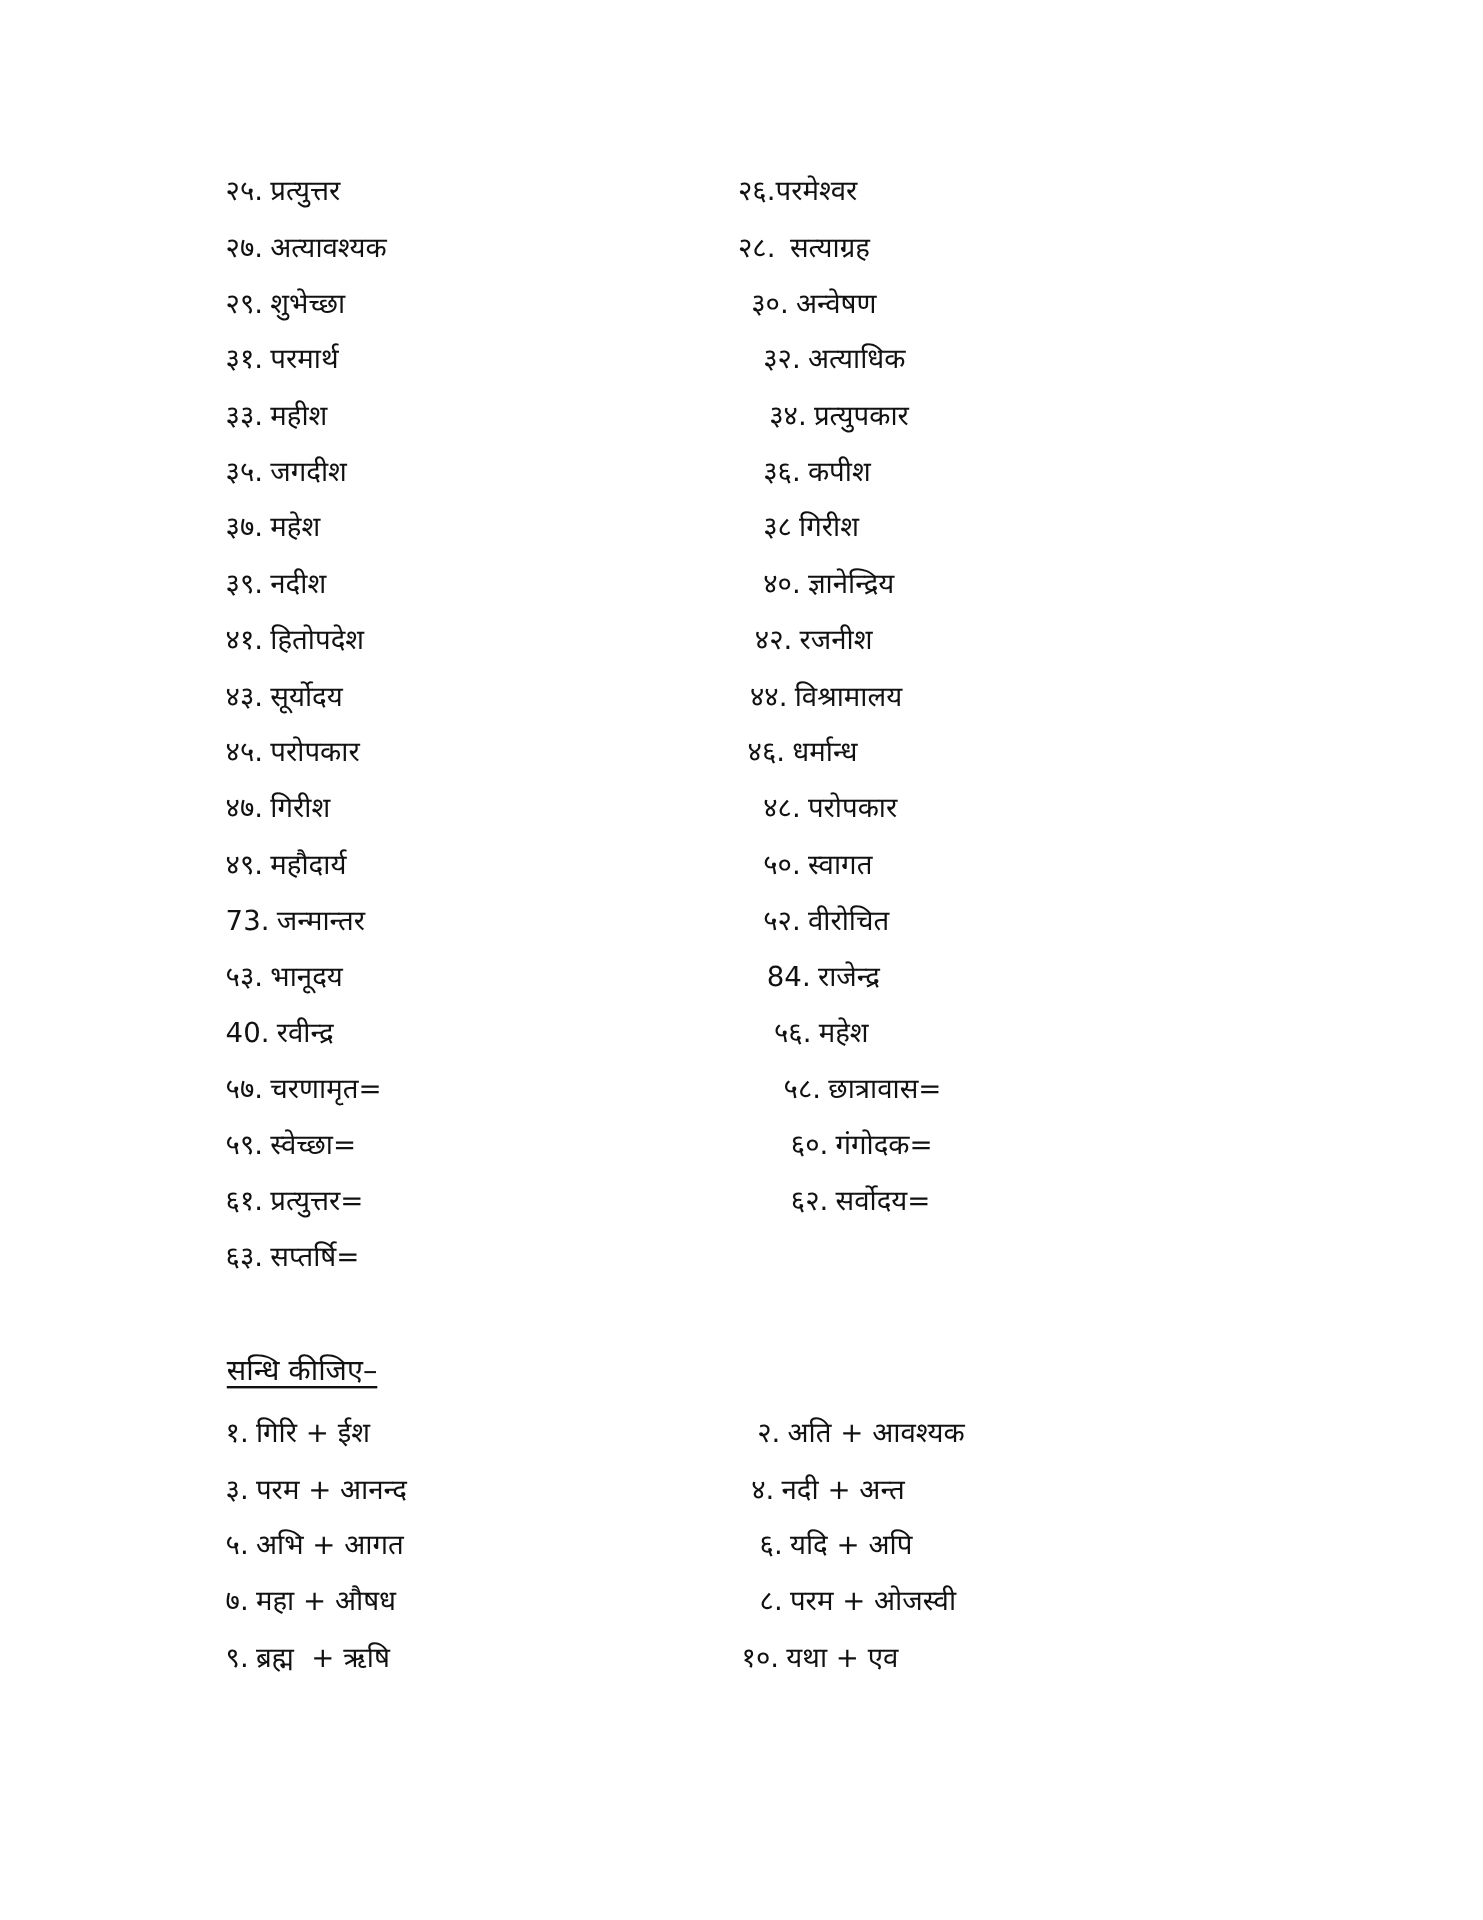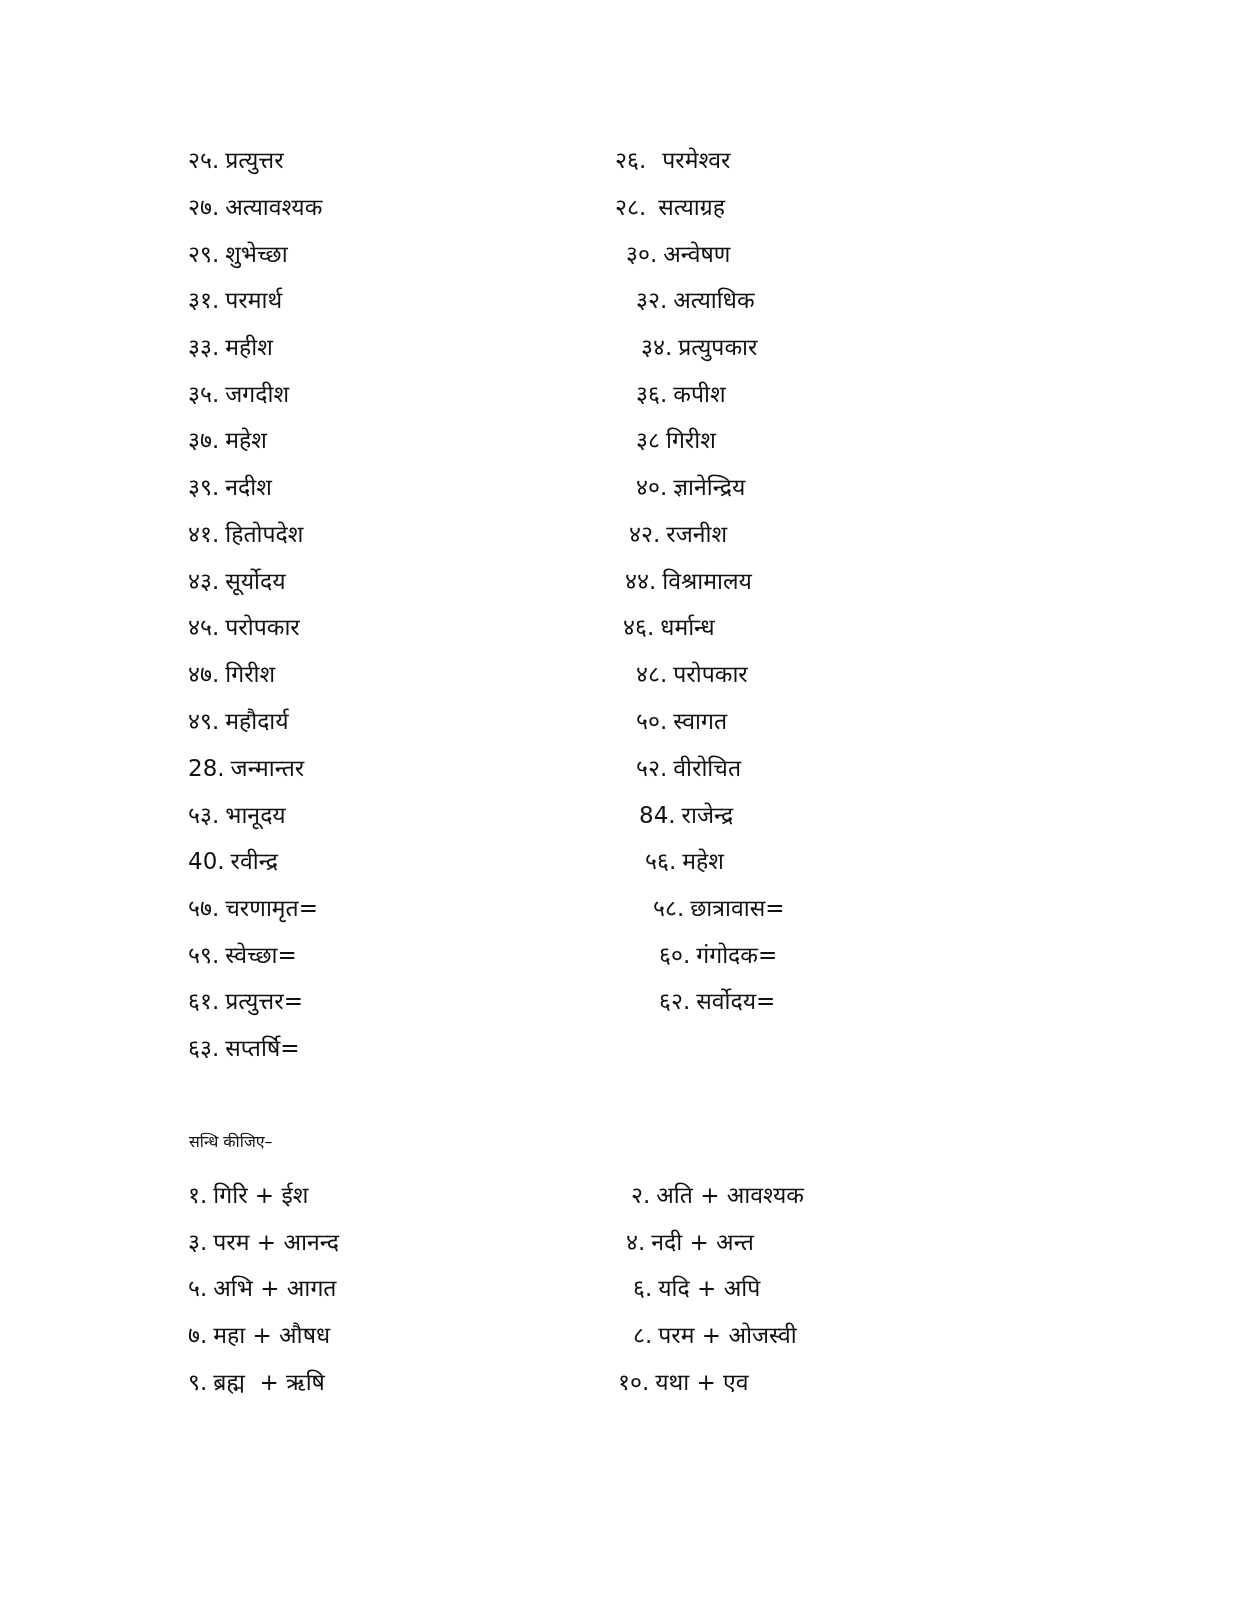--- a/index.html
+++ b/index.html
@@ -25,22 +25,23 @@
       font-size: 23px;
       line-height: 30px;
       white-space: nowrap;
       letter-spacing: 0px;
     }
     .num { margin-right: 6px; }
     .heading {
       position: absolute;
       left: 177px;
       top: 1126px;
-      font-size: 16px;
+      font-size: 24px;
       line-height: 32px;
+      text-decoration: underline;
       text-underline-offset: 5px;
       text-decoration-thickness: 2px;
       white-space: nowrap;
     }
   </style>
 </head>
 <body>
 
 <div class="page">
 
@@ -50,29 +51,29 @@
   <div class="item" style="left:176px;top:285px"><span class="num">३१.</span><span>परमार्थ</span></div>
   <div class="item" style="left:176px;top:332px"><span class="num">३३.</span><span>महीश</span></div>
   <div class="item" style="left:176px;top:379px"><span class="num">३५.</span><span>जगदीश</span></div>
   <div class="item" style="left:176px;top:425px"><span class="num">३७.</span><span>महेश</span></div>
   <div class="item" style="left:176px;top:472px"><span class="num">३९.</span><span>नदीश</span></div>
   <div class="item" style="left:176px;top:519px"><span class="num">४१.</span><span>हितोपदेश</span></div>
   <div class="item" style="left:176px;top:566px"><span class="num">४३.</span><span>सूर्योदय</span></div>
   <div class="item" style="left:176px;top:612px"><span class="num">४५.</span><span>परोपकार</span></div>
   <div class="item" style="left:176px;top:659px"><span class="num">४७.</span><span>गिरीश</span></div>
   <div class="item" style="left:176px;top:706px"><span class="num">४९.</span><span>महौदार्य</span></div>
-  <div class="item" style="left:176px;top:753px"><span class="num">28.</span><span>जन्मान्तर</span></div>
+  <div class="item" style="left:176px;top:753px"><span class="num">73.</span><span>जन्मान्तर</span></div>
   <div class="item" style="left:176px;top:800px"><span class="num">५३.</span><span>भानूदय</span></div>
   <div class="item" style="left:176px;top:846px"><span class="num">40.</span><span>रवीन्द्र</span></div>
   <div class="item" style="left:176px;top:893px"><span class="num">५७.</span><span>चरणामृत=</span></div>
   <div class="item" style="left:176px;top:940px"><span class="num">५९.</span><span>स्वेच्छा=</span></div>
   <div class="item" style="left:176px;top:986px"><span class="num">६१.</span><span>प्रत्युत्तर=</span></div>
   <div class="item" style="left:176px;top:1033px"><span class="num">६३.</span><span>सप्तर्षि=</span></div>
 
-  <div class="item" style="left:603px;top:145px"><span class="num" style="margin-right:16px">२६.</span><span>परमेश्वर</span></div>
+  <div class="item" style="left:603px;top:145px"><span class="num" style="margin-right:0">२६.</span><span>परमेश्वर</span></div>
   <div class="item" style="left:603px;top:192px"><span class="num" style="margin-right:12px">२८.</span><span>सत्याग्रह</span></div>
   <div class="item" style="left:614px;top:239px"><span class="num">३०.</span><span>अन्वेषण</span></div>
   <div class="item" style="left:624px;top:285px"><span class="num">३२.</span><span>अत्याधिक</span></div>
   <div class="item" style="left:629px;top:332px"><span class="num">३४.</span><span>प्रत्युपकार</span></div>
   <div class="item" style="left:624px;top:379px"><span class="num">३६.</span><span>कपीश</span></div>
   <div class="item" style="left:624px;top:425px"><span class="num">३८</span><span>गिरीश</span></div>
   <div class="item" style="left:624px;top:472px"><span class="num">४०.</span><span>ज्ञानेन्द्रिय</span></div>
   <div class="item" style="left:617px;top:519px"><span class="num">४२.</span><span>रजनीश</span></div>
   <div class="item" style="left:613px;top:566px"><span class="num">४४.</span><span>विश्रामालय</span></div>
   <div class="item" style="left:611px;top:612px"><span class="num">४६.</span><span>धर्मान्ध</span></div>

